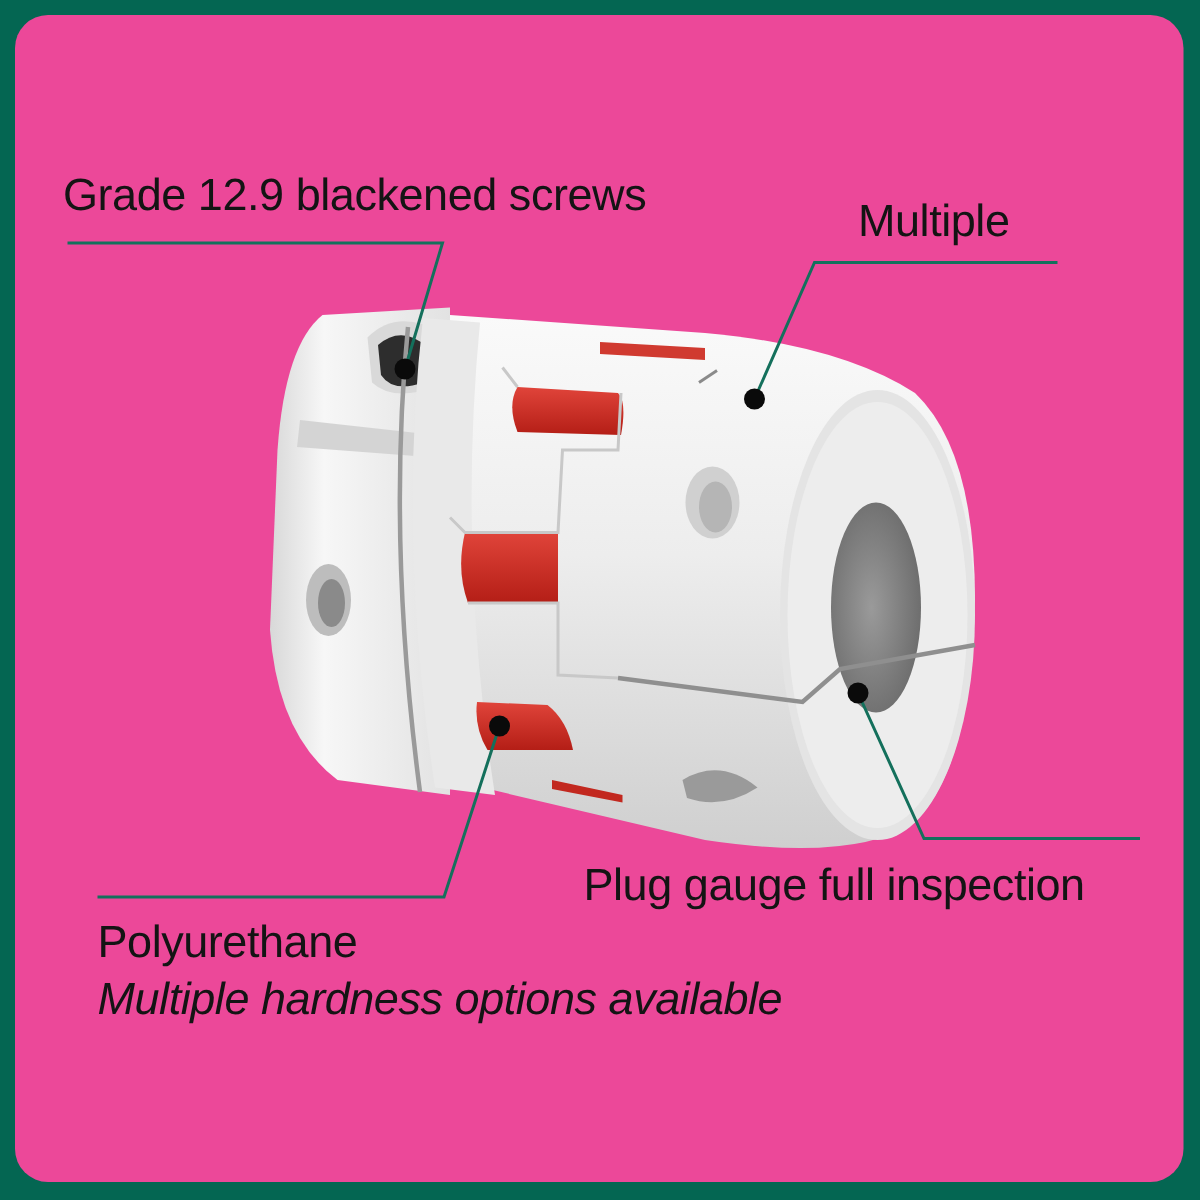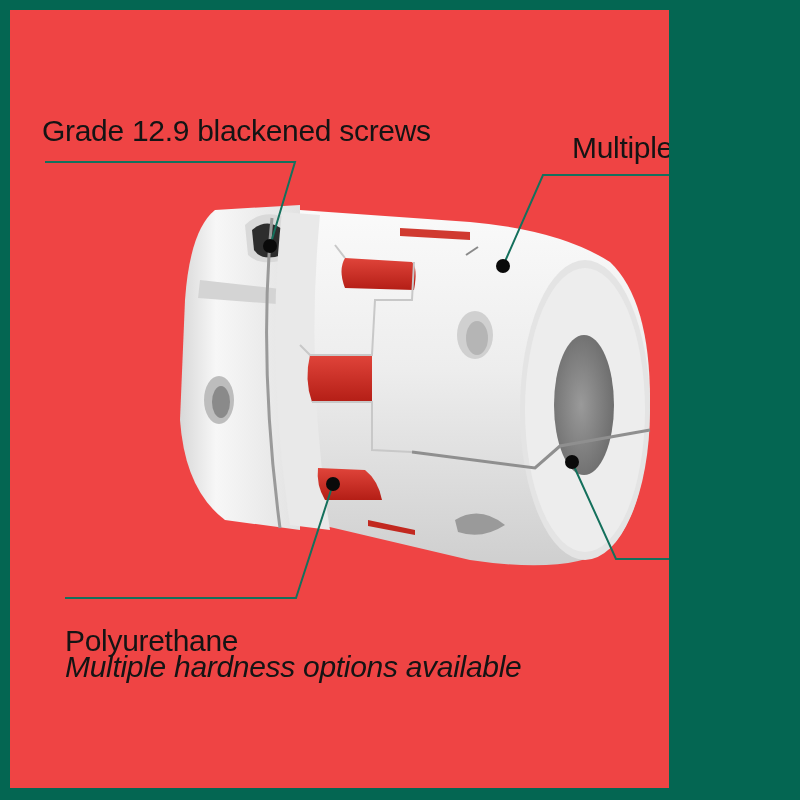--- a/index.html
+++ b/index.html
@@ -1,19 +1,19 @@
 <!DOCTYPE html>
 <html><head>
   <meta charset="utf-8">
   <style>
     html, body { margin: 0; padding: 0; }
     body { width: 800px; height: 800px; overflow: hidden; background: #046652; }
     .frame {
-      position: absolute; left: 10px; top: 10px; width: 659px; height: 778px;
-      background: #ef4444; overflow: hidden;
+      position: absolute; left: 10px; top: 10px; width: 779px; height: 778px;
+      background: #ec4899; overflow: hidden; border-radius: 22px;
     }
     .label {
       position: absolute; color: #141414; white-space: nowrap;
       font-family: "Liberation Sans", "DejaVu Sans", sans-serif;
       font-size: 30px; line-height: 36px; letter-spacing: -0.3px;
     }
     svg.art { position: absolute; left: 0; top: 0; }
   </style>
 </head>
 <body>
@@ -92,16 +92,17 @@
     <g fill="#0a0a0a">
       <circle cx="270" cy="246" r="7"></circle>
       <circle cx="503" cy="266" r="7"></circle>
       <circle cx="572" cy="462" r="7"></circle>
       <circle cx="333" cy="484" r="7"></circle>
     </g>
   </svg>
 
   <div class="label" style="left:32px; top:103px;">Grade 12.9 blackened screws</div>
   <div class="label" style="left:562px; top:120px;">Multiple</div>
-  <div class="label" style="left:55px; top:601px;margin-top:12px;">Polyurethane</div>
+  <div class="label" style="left:379px; top:563px;">Plug gauge full inspection</div>
+  <div class="label" style="left:55px; top:601px;">Polyurethane</div>
   <div class="label" style="left:55px; top:639px;font-style:italic;">Multiple hardness options available</div>
 
 </div>
 
 </body></html>

